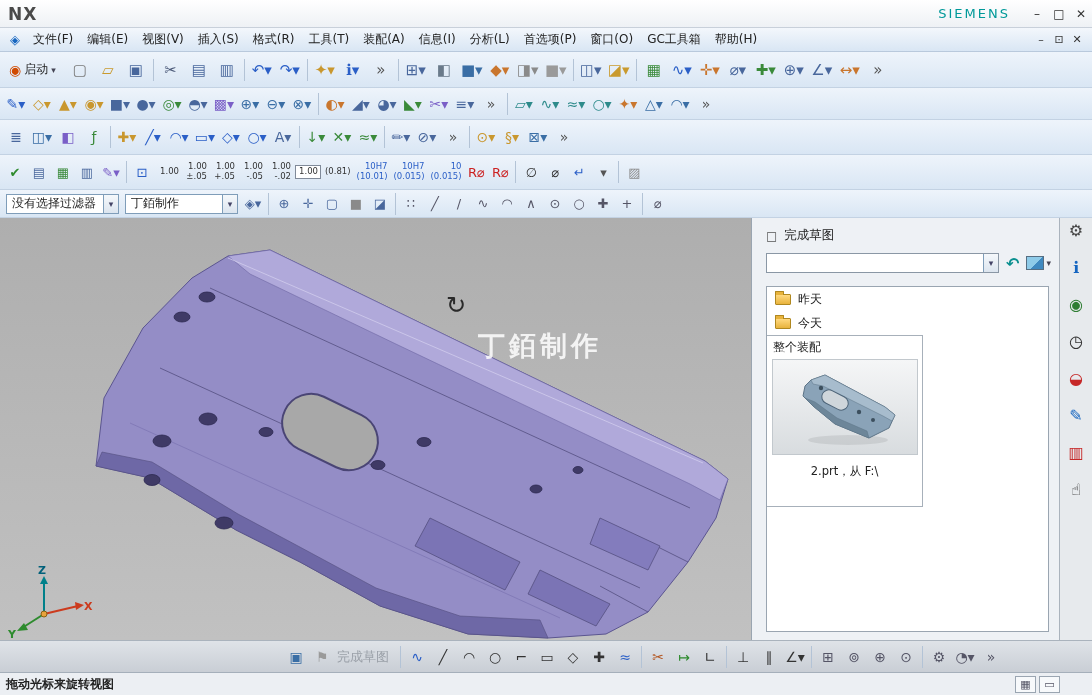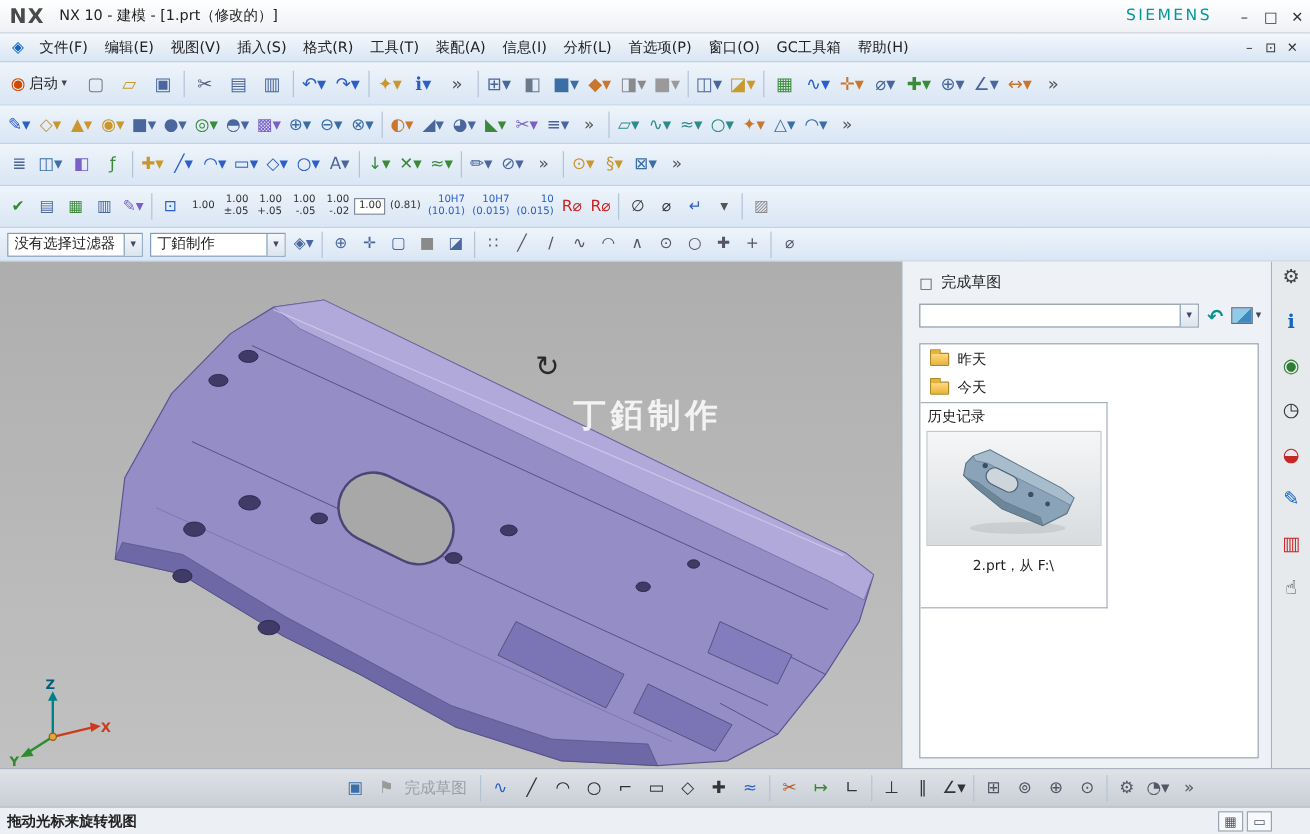--- a/index.html
+++ b/index.html
@@ -94,21 +94,20 @@
   .sb-box{width:21px;height:17px;border:1px solid #9aa5b1;background:#f7f9fb;display:flex;align-items:center;
           justify-content:center;font-size:11px;color:#556;}
 </style>
 </head>
 <body>
 
 <div id="app">
 
   <div class="titlebar">
     <span class="nx-logo">NX</span>
-    <span class="title-text">NX 10 - 建模 - [1.prt（修改的）]</span>
     <span class="brand">SIEMENS</span>
     <span class="winbtn">–</span>
     <span class="winbtn">□</span>
     <span class="winbtn">✕</span>
   </div>
 
   <div class="menubar">
     <span class="app-icon">◈</span>
     <div class="tb-host"><span class="menu-item">文件(F)</span><span class="menu-item">编辑(E)</span><span class="menu-item">视图(V)</span><span class="menu-item">插入(S)</span><span class="menu-item">格式(R)</span><span class="menu-item">工具(T)</span><span class="menu-item">装配(A)</span><span class="menu-item">信息(I)</span><span class="menu-item">分析(L)</span><span class="menu-item">首选项(P)</span><span class="menu-item">窗口(O)</span><span class="menu-item">GC工具箱</span><span class="menu-item">帮助(H)</span></div>
     <div class="menu-win">
@@ -235,21 +234,21 @@
       </div>
       <div class="hp-list">
         <div class="tb-host"><div class="folder-row">
             <span class="folder-icon"></span>
             <span>昨天</span>
           </div><div class="folder-row">
             <span class="folder-icon"></span>
             <span>今天</span>
           </div></div>
         <div class="autojudge">
-          <div class="aj-title">历史记录</div>
+          <div class="aj-title">整个装配</div>
           <div class="aj-thumb">
             <svg width="144" height="94" viewBox="0 0 144 94">
               <ellipse cx="75" cy="80" rx="40" ry="5" fill="#000" opacity="0.08"></ellipse>
               <polygon points="38,20 52,15 112,47 122,55 116,68 96,78 62,64 40,46 30,36 32,26" fill="#8aa3b8" stroke="#5d7487" stroke-width="1"></polygon>
               <polygon points="38,20 52,15 112,47 122,55 119,61 110,56 50,26 40,24" fill="#a7bccd" stroke="#5d7487" stroke-width="0.5"></polygon>
               <polygon points="62,64 96,78 94,71 64,58 42,42 32,38 30,36 40,46" fill="#6d8699" stroke="#5d7487" stroke-width="0.5"></polygon>
               <g transform="rotate(27 62 40)">
                 <rect x="48" y="33" width="28" height="14" rx="7" fill="#cfd6db" stroke="#4d6478"></rect>
               </g>
               <circle cx="48" cy="28" r="2.2" fill="#3c4f5e"></circle>

